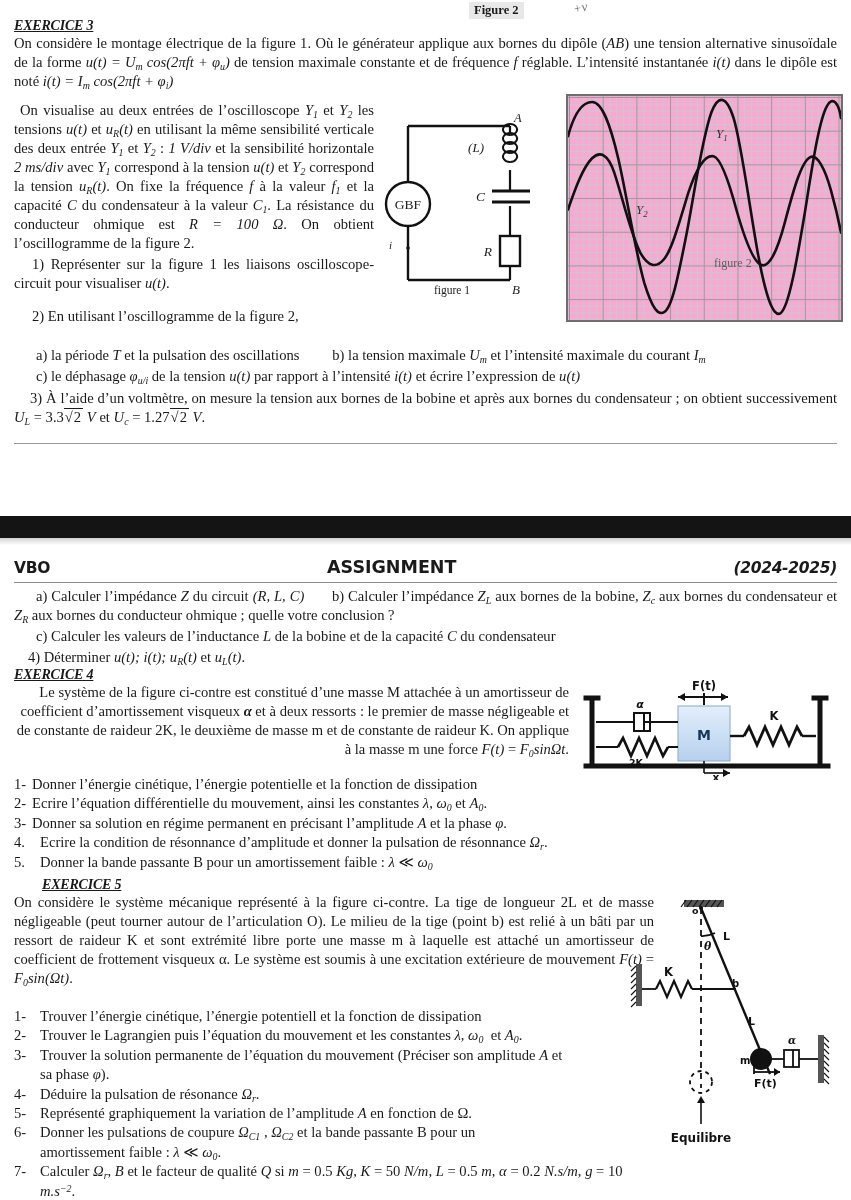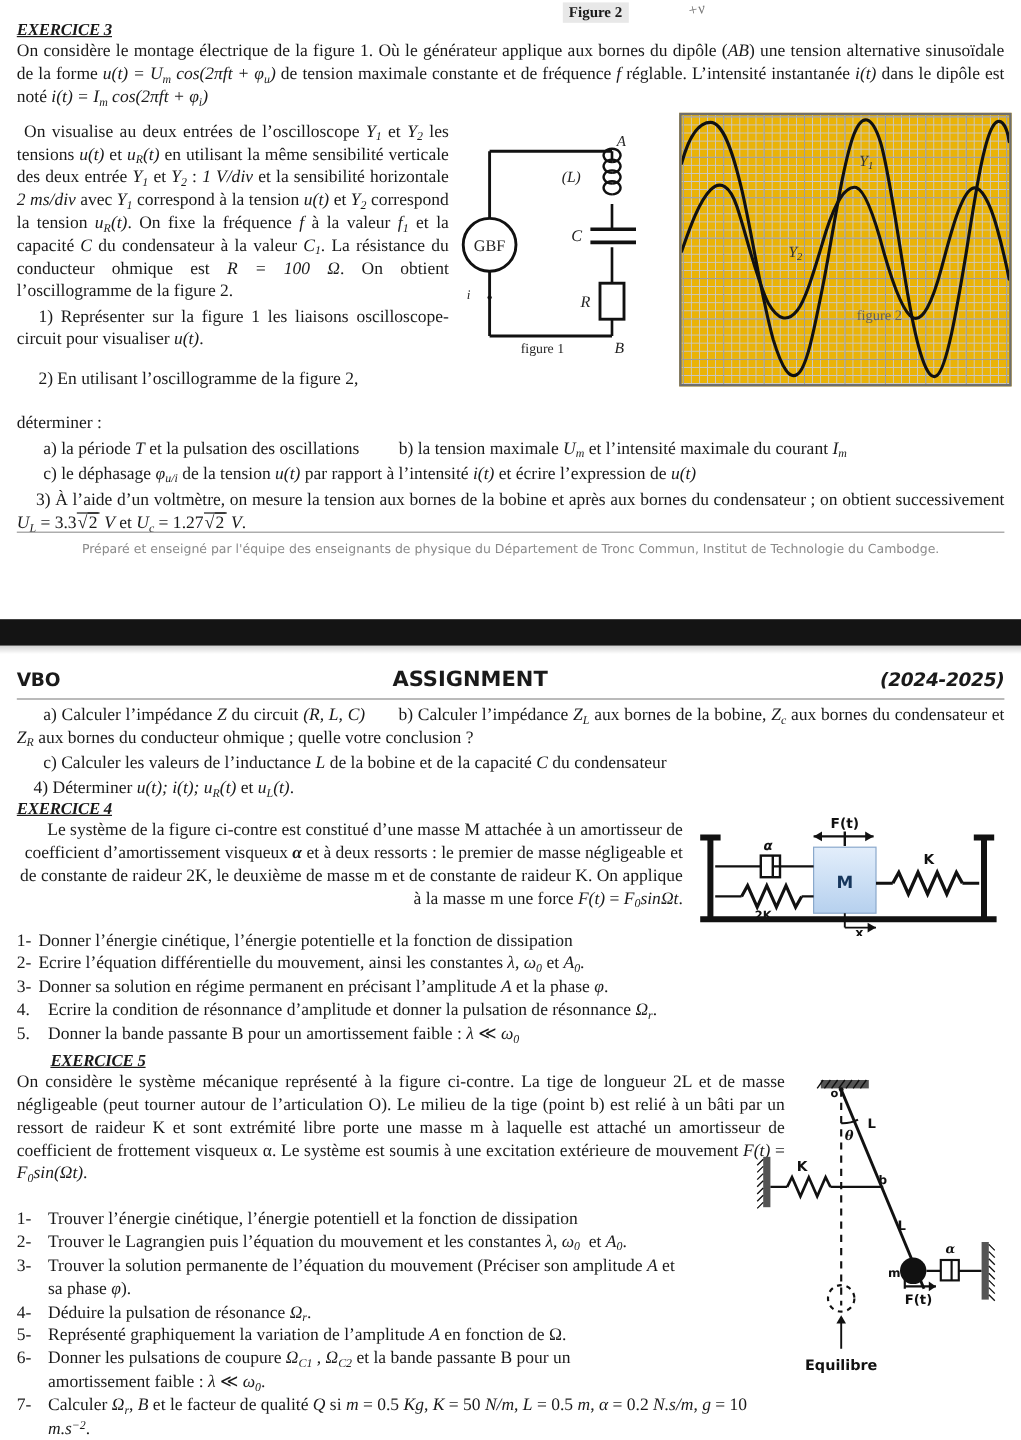--- a/index.html
+++ b/index.html
@@ -121,21 +121,21 @@
   .num-row2 .t { flex: 1; }
 
   
   #fig1 { position: absolute; left: 384px; top: 108px; width: 166px; height: 196px; }
 
   
   #osc {
     position: absolute; left: 566px; top: 94px;
     width: 277px; height: 228px;
     border: 2.5px solid #6e6e6e;
-    background: #eab308;
+    background: #f9a8d4;
     overflow: hidden;
     padding-left: 42px;
   }
   #osc-grid {
     position: absolute; inset: 0;
     background-image:
       linear-gradient(to right, #9a9a9a 1px, transparent 1px),
       linear-gradient(to bottom, #9a9a9a 1px, transparent 1px),
       linear-gradient(to right, #c9c9c9 1px, transparent 1px),
       linear-gradient(to bottom, #c9c9c9 1px, transparent 1px);
@@ -189,36 +189,34 @@
     </p>
     <p class="para ind1" style="margin-top:2px;">
       1) Représenter sur la figure 1 les liaisons oscilloscope-circuit pour visualiser <i class="mv">u(t)</i>.
     </p>
     <p class="para ind1" style="margin-top:14px;">
       2) En utilisant l’oscillogramme de la figure 2,
     </p>
   </div>
 
   <div id="p1-after">
-    <p class="para">déterminer :</p>
     <p class="para" style="text-indent:22px; margin-top:2px;">
       a) la période <i class="mv">T</i> et la pulsation des oscillations &nbsp;&nbsp;&nbsp;&nbsp;&nbsp;&nbsp;&nbsp;
       b) la tension maximale <i class="mv">U<sub>m</sub></i> et l’intensité maximale du courant <i class="mv">I<sub>m</sub></i>
     </p>
     <p class="para" style="text-indent:22px; margin-top:2px;">
       c) le déphasage <i class="mv">φ<sub>u/i</sub></i> de la tension <i class="mv">u(t)</i> par rapport à l’intensité <i class="mv">i(t)</i> et écrire l’expression de <i class="mv">u(t)</i>
     </p>
     <p class="para" style="text-indent:16px; margin-top:3px;">
       3) À l’aide d’un voltmètre, on mesure la tension aux bornes de la bobine et après aux bornes du condensateur ; on obtient
       successivement <i class="mv">U<sub>L</sub></i> = 3.3<span class="sqrt">√<span class="sqrt">2</span></span> <i class="mv">V</i> et <i class="mv">U<sub>c</sub></i> = 1.27<span class="sqrt">√<span class="sqrt">2</span></span> <i class="mv">V</i>.
     </p>
   </div>
 
   <div id="footer-rule"></div>
-  <div id="footer-text">Préparé et enseigné par l'équipe des enseignants de physique du Département de Tronc Commun, Institut de Technologie du Cambodge.</div>
 
   <svg id="fig1" viewBox="0 0 166 196">
 
     <path d="M24 18 H126" stroke="#111" stroke-width="2.4" fill="none"></path>
     <path d="M24 18 V74" stroke="#111" stroke-width="2.4" fill="none"></path>
     <path d="M24 118 V172" stroke="#111" stroke-width="2.4" fill="none"></path>
     <path d="M24 172 H126" stroke="#111" stroke-width="2.4" fill="none"></path>
 
     <path d="M126 18 V26" stroke="#111" stroke-width="2.2" fill="none"></path>
     <path d="M126 62 V82" stroke="#111" stroke-width="2.2" fill="none"></path>
@@ -278,21 +276,21 @@
            C 104 152, 112 122, 120 96
            C 128 72, 136 58, 145 60
            C 152 62, 160 84, 168 114
            C 176 142, 184 164, 192 168
            C 200 172, 208 156, 216 126
            C 224 96, 232 66, 241 61
            C 248 57, 256 72, 262 94
            C 267 112, 270 126, 272 136" fill="none" stroke="#111" stroke-width="2.6" stroke-linecap="round"></path>
     </svg>
     <div class="osc-lbl" style="left:148px; top:30px;">Y<sub>1</sub></div>
-    <div class="osc-lbl" style="left:89px; top:106px;font-style:italic;">Y<sub>2</sub></div>
+    <div class="osc-lbl" style="left:68px; top:106px;font-style:italic;">Y<sub>2</sub></div>
     <div class="osc-lbl" style="left:146px; top:160px; color:#5f5f5f; font-style:normal; font-size:12px;">figure 2</div>
   </div>
 </div>
 
 <div id="divider"></div>
 <div id="divider-shadow"></div>
 
 <div id="page2">
 
   <div id="p2-header">

